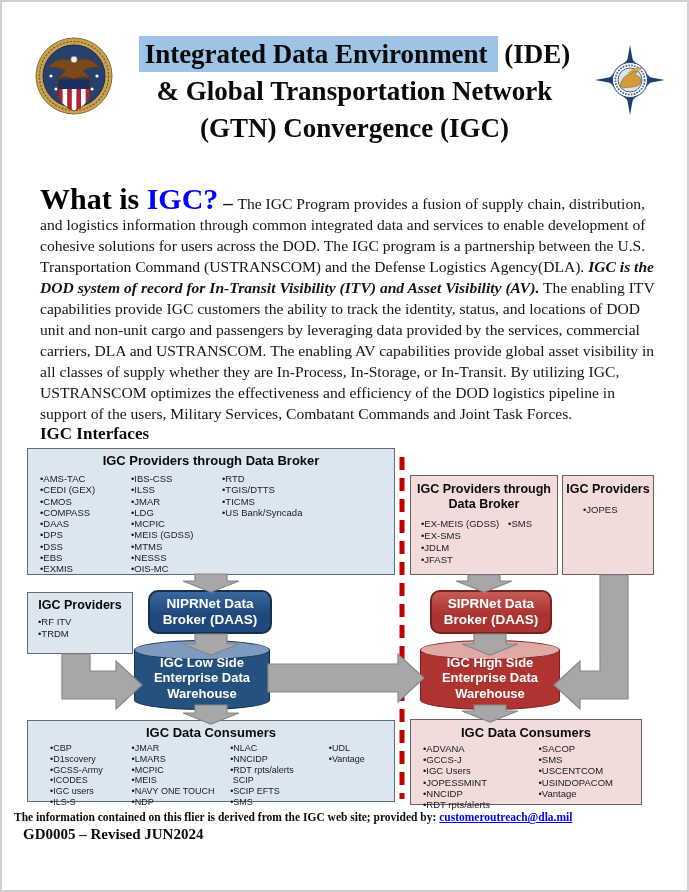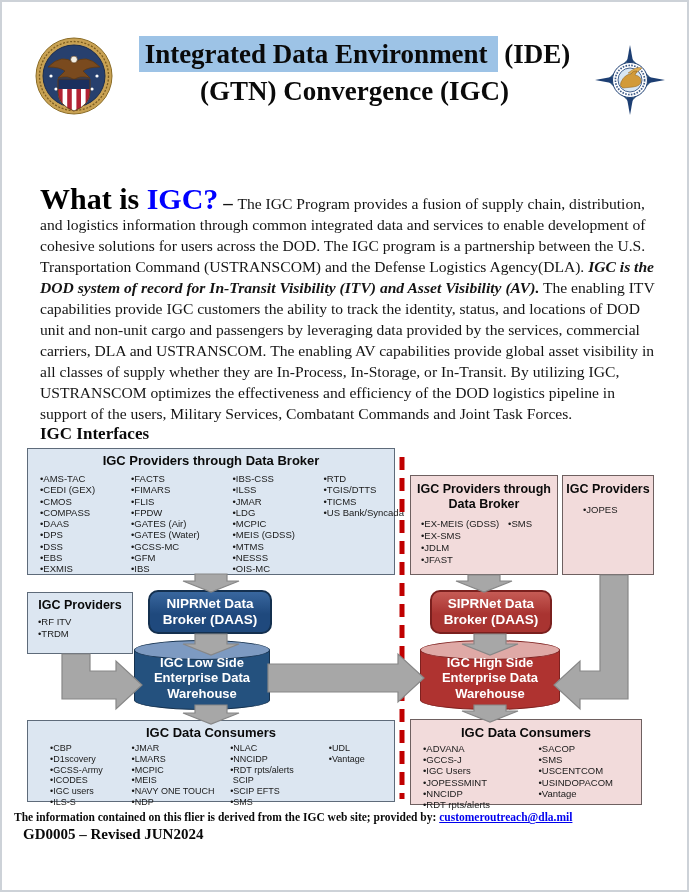--- a/index.html
+++ b/index.html
@@ -143,20 +143,21 @@
       <circle cx="36" cy="36" r="17.5" fill="#fff" stroke="#1d3f73" stroke-width="1"></circle>
       <circle cx="36" cy="36" r="14.6" fill="none" stroke="#1d3f73" stroke-width="1.7" stroke-dasharray="1.6 1.3" opacity="0.85"></circle>
       <circle cx="36" cy="36" r="12" fill="#d8e6f2" stroke="#1d3f73" stroke-width="0.8"></circle>
       <path d="M34,29 q9,-7 14,-5 l-7,6 Z" fill="#E0B054" stroke="#8a5e1a" stroke-width="0.4"></path>
       <path d="M27,38 q4,-8 10,-8 q2,-4 6,-3 l-2,4 q6,1 6,6 q0,5 -8,6 l-10,1 q-4,-2 -2,-6 Z" fill="#D29A38" stroke="#8a5e1a" stroke-width="0.5"></path>
     </svg>
   </div>
 
   <div class="title-block">
     <div><span class="title-hl">Integrated Data Environment</span><span> (IDE)</span></div>
+    <div>&amp; Global Transportation Network</div>
     <div>(GTN) Convergence (IGC)</div>
   </div>
 
   <p class="intro"><span class="h-black">What is </span><span class="h-blue">IGC?</span><span class="h-dash"> – </span><span>The IGC Program provides a fusion of supply chain, distribution, and logistics information through common integrated data and services to enable development of cohesive solutions for users across the DOD. The IGC program is a partnership between the U.S. Transportation Command (USTRANSCOM) and the Defense Logistics Agency(DLA). </span><span class="bi">IGC is the DOD system of record for In-Transit Visibility (ITV) and Asset Visibility (AV).</span><span> The enabling ITV capabilities provide IGC customers the ability to track the identity, status, and locations of DOD unit and non-unit cargo and passengers by leveraging data provided by the services, commercial carriers, DLA and USTRANSCOM. The enabling AV capabilities provide global asset visibility in all classes of supply whether they are In-Process, In-Storage, or In-Transit. By utilizing IGC, USTRANSCOM optimizes the effectiveness and efficiency of the DOD logistics pipeline in support of the users, Military Services, Combatant Commands and Joint Task Forces.</span></p>
 
   <div class="diag-heading">IGC Interfaces</div>
 
   <div class="diagram">
 
     <svg class="arrows" width="689" height="382" viewBox="0 0 689 382">
@@ -191,31 +192,20 @@
             <div class="li">•AMS-TAC</div>
             <div class="li">•CEDI (GEX)</div>
             <div class="li">•CMOS</div>
             <div class="li">•COMPASS</div>
             <div class="li">•DAAS</div>
             <div class="li">•DPS</div>
             <div class="li">•DSS</div>
             <div class="li">•EBS</div>
             <div class="li">•EXMIS</div>
           </div>
-        <div class="col c2">
-            <div class="li">•FACTS</div>
-            <div class="li">•FIMARS</div>
-            <div class="li">•FLIS</div>
-            <div class="li">•FPDW</div>
-            <div class="li">•GATES (Air)</div>
-            <div class="li">•GATES (Water)</div>
-            <div class="li">•GCSS-MC</div>
-            <div class="li">•GFM</div>
-            <div class="li">•IBS</div>
-          </div>
         <div class="col c3">
             <div class="li">•IBS-CSS</div>
             <div class="li">•ILSS</div>
             <div class="li">•JMAR</div>
             <div class="li">•LDG</div>
             <div class="li">•MCPIC</div>
             <div class="li">•MEIS (GDSS)</div>
             <div class="li">•MTMS</div>
             <div class="li">•NESSS</div>
             <div class="li">•OIS-MC</div>

